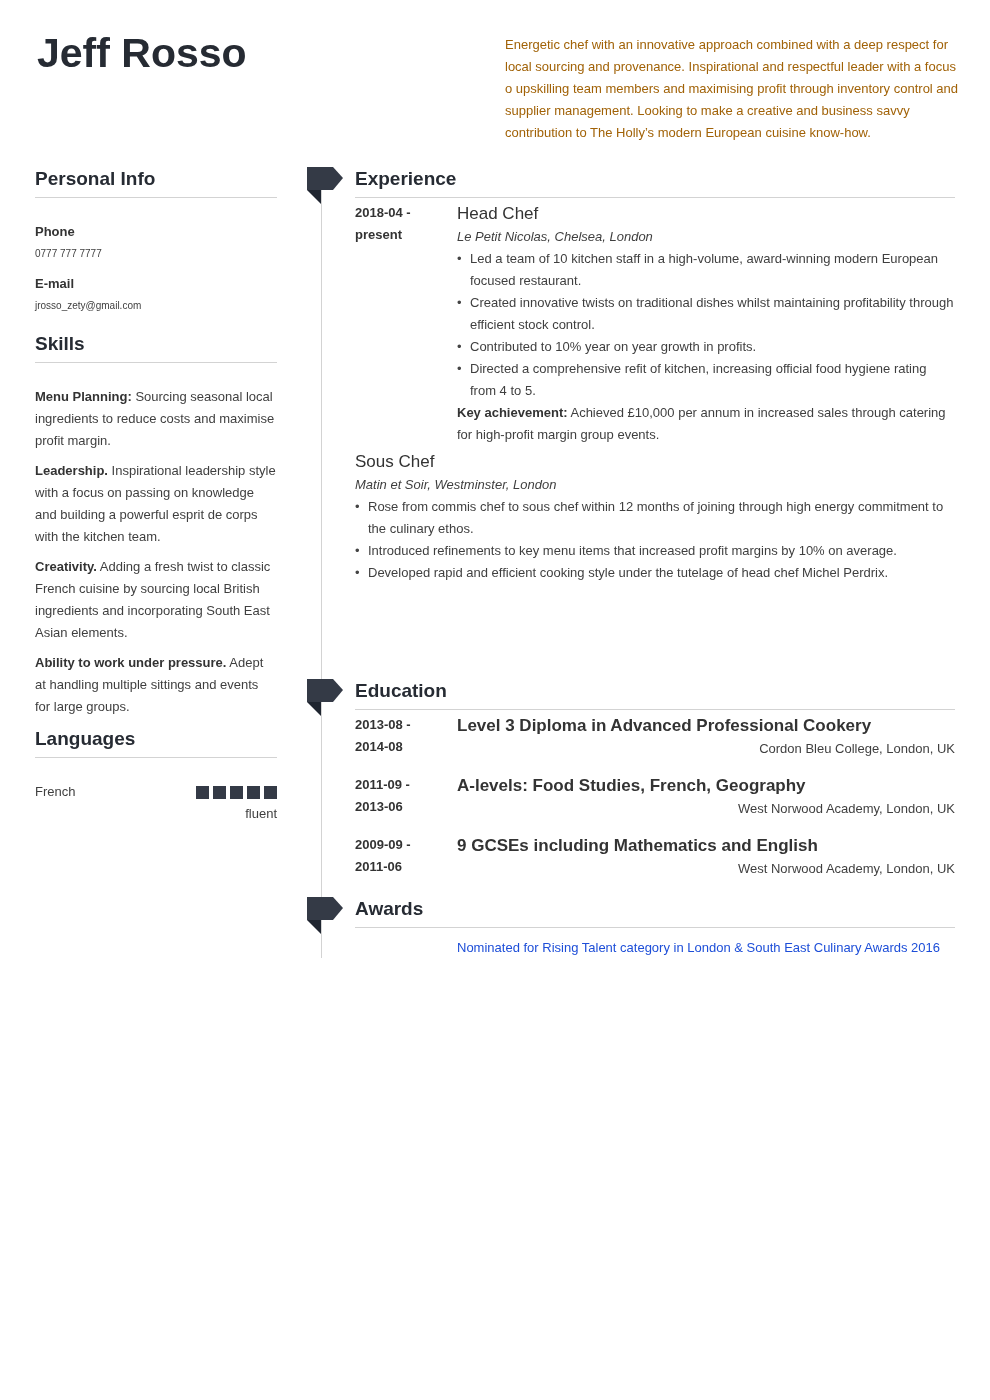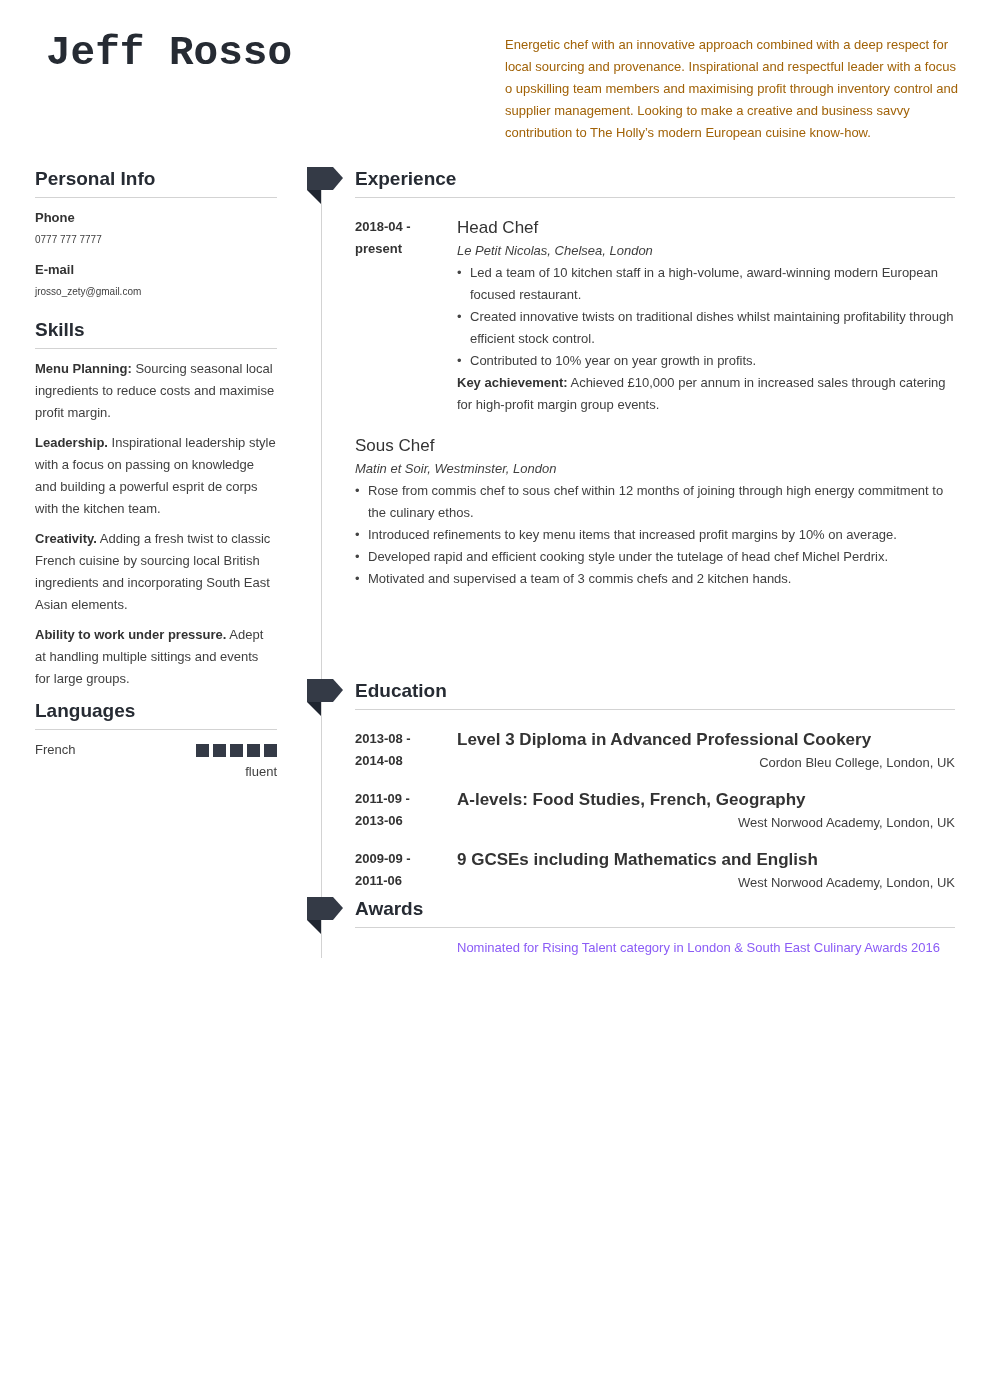--- a/index.html
+++ b/index.html
@@ -4,69 +4,68 @@
   <style>
     * { box-sizing: border-box; margin: 0; padding: 0; }
     html, body { width: 990px; height: 1400px; background: #ffffff; }
     body {
       font-family: "Liberation Sans", sans-serif;
       color: #3b3b3b;
       position: relative;
       overflow: hidden;
     }
     .name {
-      position: absolute; left: 46px; top: 30px;
+      position: absolute; left: 37px; top: 30px;
       font-size: 41px; font-weight: bold; color: #262b33;
       letter-spacing: 0px;
-      font-family: Liberation Mono, monospace;
     }
     .summary {
       position: absolute; left: 505px; top: 34px; width: 455px;
       font-size: 13px; line-height: 22px; color: #a16207;
     }
     .left-col {
       position: absolute; left: 35px; top: 166px; width: 242px;
     }
     .sec-title {
       font-size: 19px; font-weight: bold; color: #262b33;
       padding-bottom: 5px; border-bottom: 1px solid #d3d3d3;
       line-height: 26px;
     }
-    .left-col .sec-title { margin-bottom: 9px; }
+    .left-col .sec-title { margin-bottom: 23px; }
     .info-label { font-size: 13px; font-weight: bold; color: #333; line-height: 22px; }
     .info-value { font-size: 10px; color: #3f3f3f; line-height: 22px; margin-bottom: 8px; }
     .skill { font-size: 13px; line-height: 22px; color: #3f3f3f; margin-bottom: 8px; }
     .skill b { color: #333; }
     .skills-block { margin-top: 2px; }
     .sec-gap { margin-top: 14px; }
     .lang-row { display: flex; justify-content: space-between; align-items: center; font-size: 13px; line-height: 22px; color: #3f3f3f; }
     .lang-dots { display: flex; gap: 4px; }
     .lang-dots span { display: inline-block; width: 13px; height: 13px; background: #343a46; }
     .lang-level { text-align: right; font-size: 13px; line-height: 22px; color: #3f3f3f; }
 
     .timeline-line {
       position: absolute; left: 321px; top: 190px; width: 1px; height: 768px; background: #d3d3d3;
     }
     .flag {
       position: absolute; left: 307px; width: 36px; height: 37px;
     }
     .right-col { position: absolute; left: 355px; width: 600px; }
-    .entry { display: flex; margin-top: 18px; }
+    .entry { display: flex; margin-top: 4px; }
     .entry-date { width: 102px; font-size: 13px; font-weight: bold; color: #333; line-height: 22px; flex-shrink: 0; }
     .entry-body { flex: 1; }
     .entry-title { font-size: 17px; color: #333; line-height: 24px; font-weight: normal; }
     .edu .entry-title { font-weight: bold; }
     .entry-sub { font-size: 13px; font-style: italic; color: #3f3f3f; line-height: 22px; }
     .entry-sub.plain { font-style: normal; text-align: right; }
     .bullets { list-style: none; }
     .bullets li { position: relative; padding-left: 13px; font-size: 13px; line-height: 22px; color: #3f3f3f; }
     .bullets li::before { content: "•"; position: absolute; left: 0; top: 0; color: #444; }
     .key { font-size: 13px; line-height: 22px; color: #3f3f3f; }
     .key b { color: #333; }
-    .award { font-size: 13px; line-height: 22px; color: #8b5cf6; padding-left: 102px; margin-top: 9px; }
+    .award { font-size: 13px; line-height: 22px; color: #1d4ed8; padding-left: 102px; margin-top: 9px; }
   </style>
 </head>
 <body>
 
 <div class="name">Jeff Rosso</div>
 <div class="summary">Energetic chef with an innovative approach combined with a deep respect for local sourcing and provenance. Inspirational and respectful leader with a focus o upskilling team members and maximising profit through inventory control and supplier management. Looking to make a creative and business savvy contribution to The Holly’s modern European cuisine know-how.</div>
 
 <div class="left-col">
   <div>
     <div class="sec-title">Personal Info</div>
@@ -125,34 +124,34 @@
       <div>2018-04 -</div>
       <div>present</div>
     </div>
     <div class="entry-body">
       <div class="entry-title">Head Chef</div>
       <div class="entry-sub">Le Petit Nicolas, Chelsea, London</div>
       <ul class="bullets">
         <li>Led a team of 10 kitchen staff in a high-volume, award-winning modern European focused restaurant.</li>
         <li>Created innovative twists on traditional dishes whilst maintaining profitability through efficient stock control.</li>
         <li>Contributed to 10% year on year growth in profits.</li>
+        <li>Directed a comprehensive refit of kitchen, increasing official food hygiene rating from 4 to 5.</li>
       </ul>
       <div class="key"><b>Key achievement:</b><span> Achieved £10,000 per annum in increased sales through catering for high-profit margin group events.</span></div>
     </div>
   </div>
 
   <div class="entry">
     <div class="entry-body">
       <div class="entry-title">Sous Chef</div>
       <div class="entry-sub">Matin et Soir, Westminster, London</div>
       <ul class="bullets">
         <li>Rose from commis chef to sous chef within 12 months of joining through high energy commitment to the culinary ethos.</li>
         <li>Introduced refinements to key menu items that increased profit margins by 10% on average.</li>
         <li>Developed rapid and efficient cooking style under the tutelage of head chef Michel Perdrix.</li>
-        <li>Motivated and supervised a team of 3 commis chefs and 2 kitchen hands.</li>
       </ul>
     </div>
   </div>
 </div>
 
 <div class="right-col edu" style="top:678px">
   <div class="sec-title">Education</div>
 
   <div class="entry">
     <div class="entry-date">

